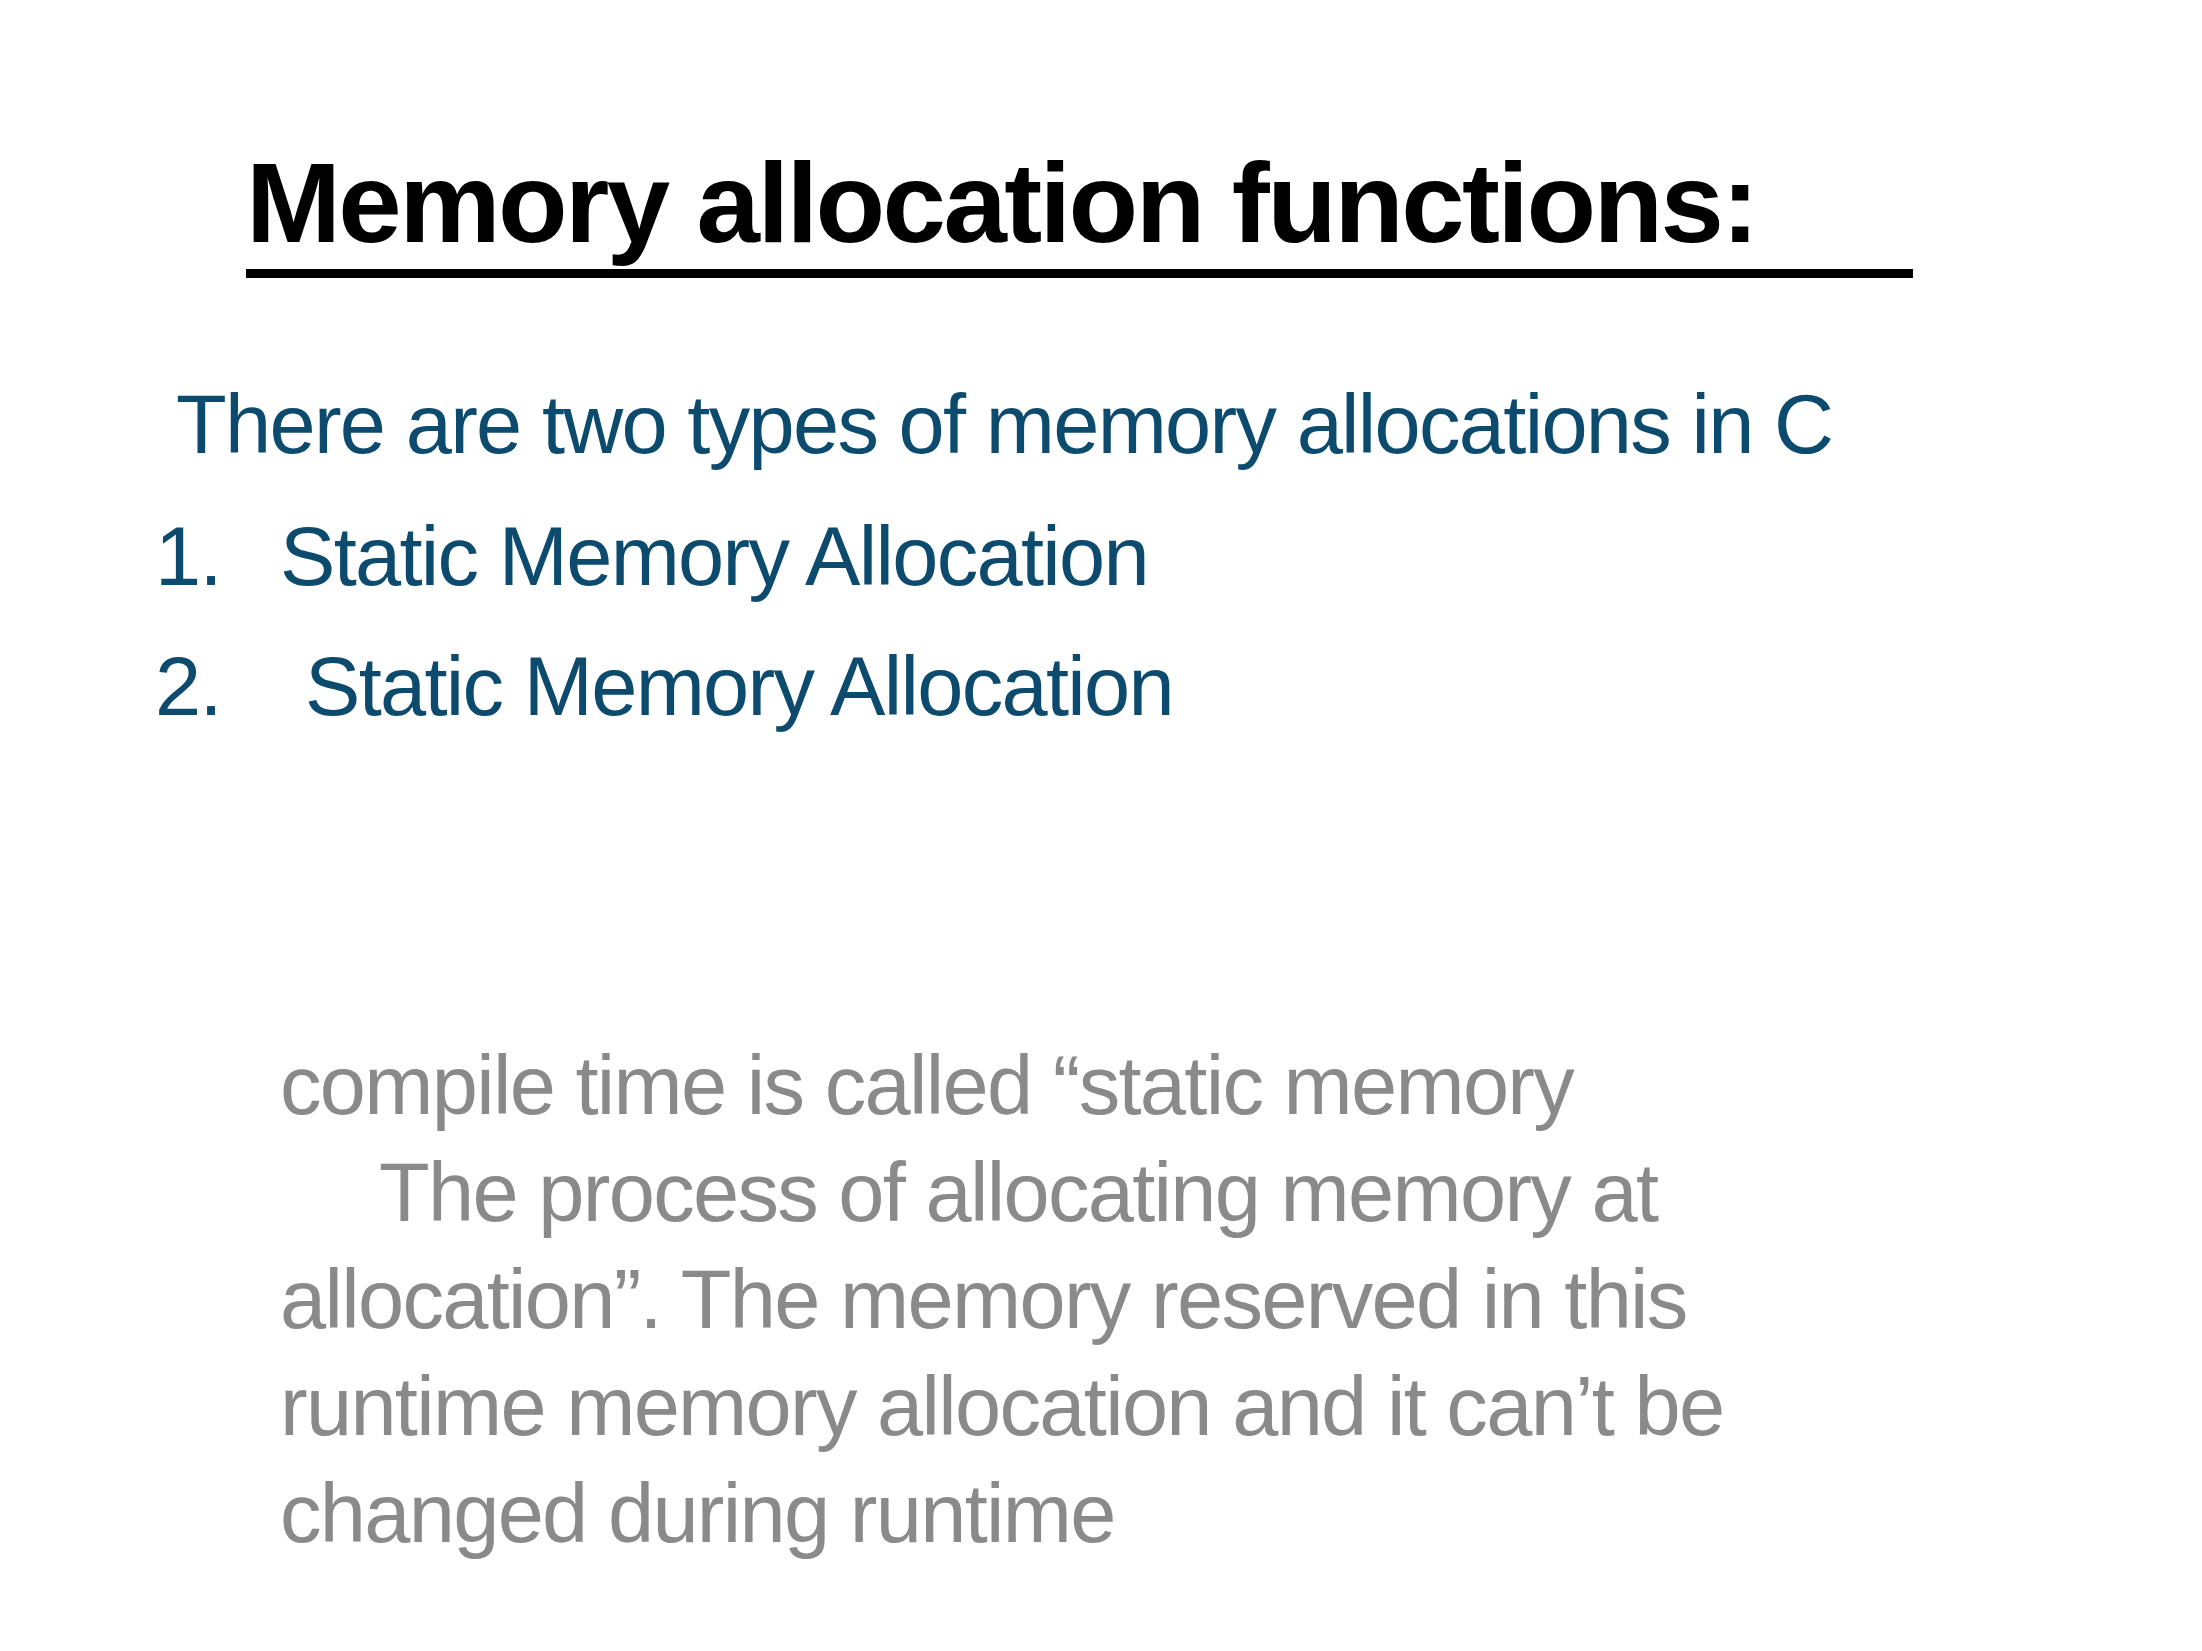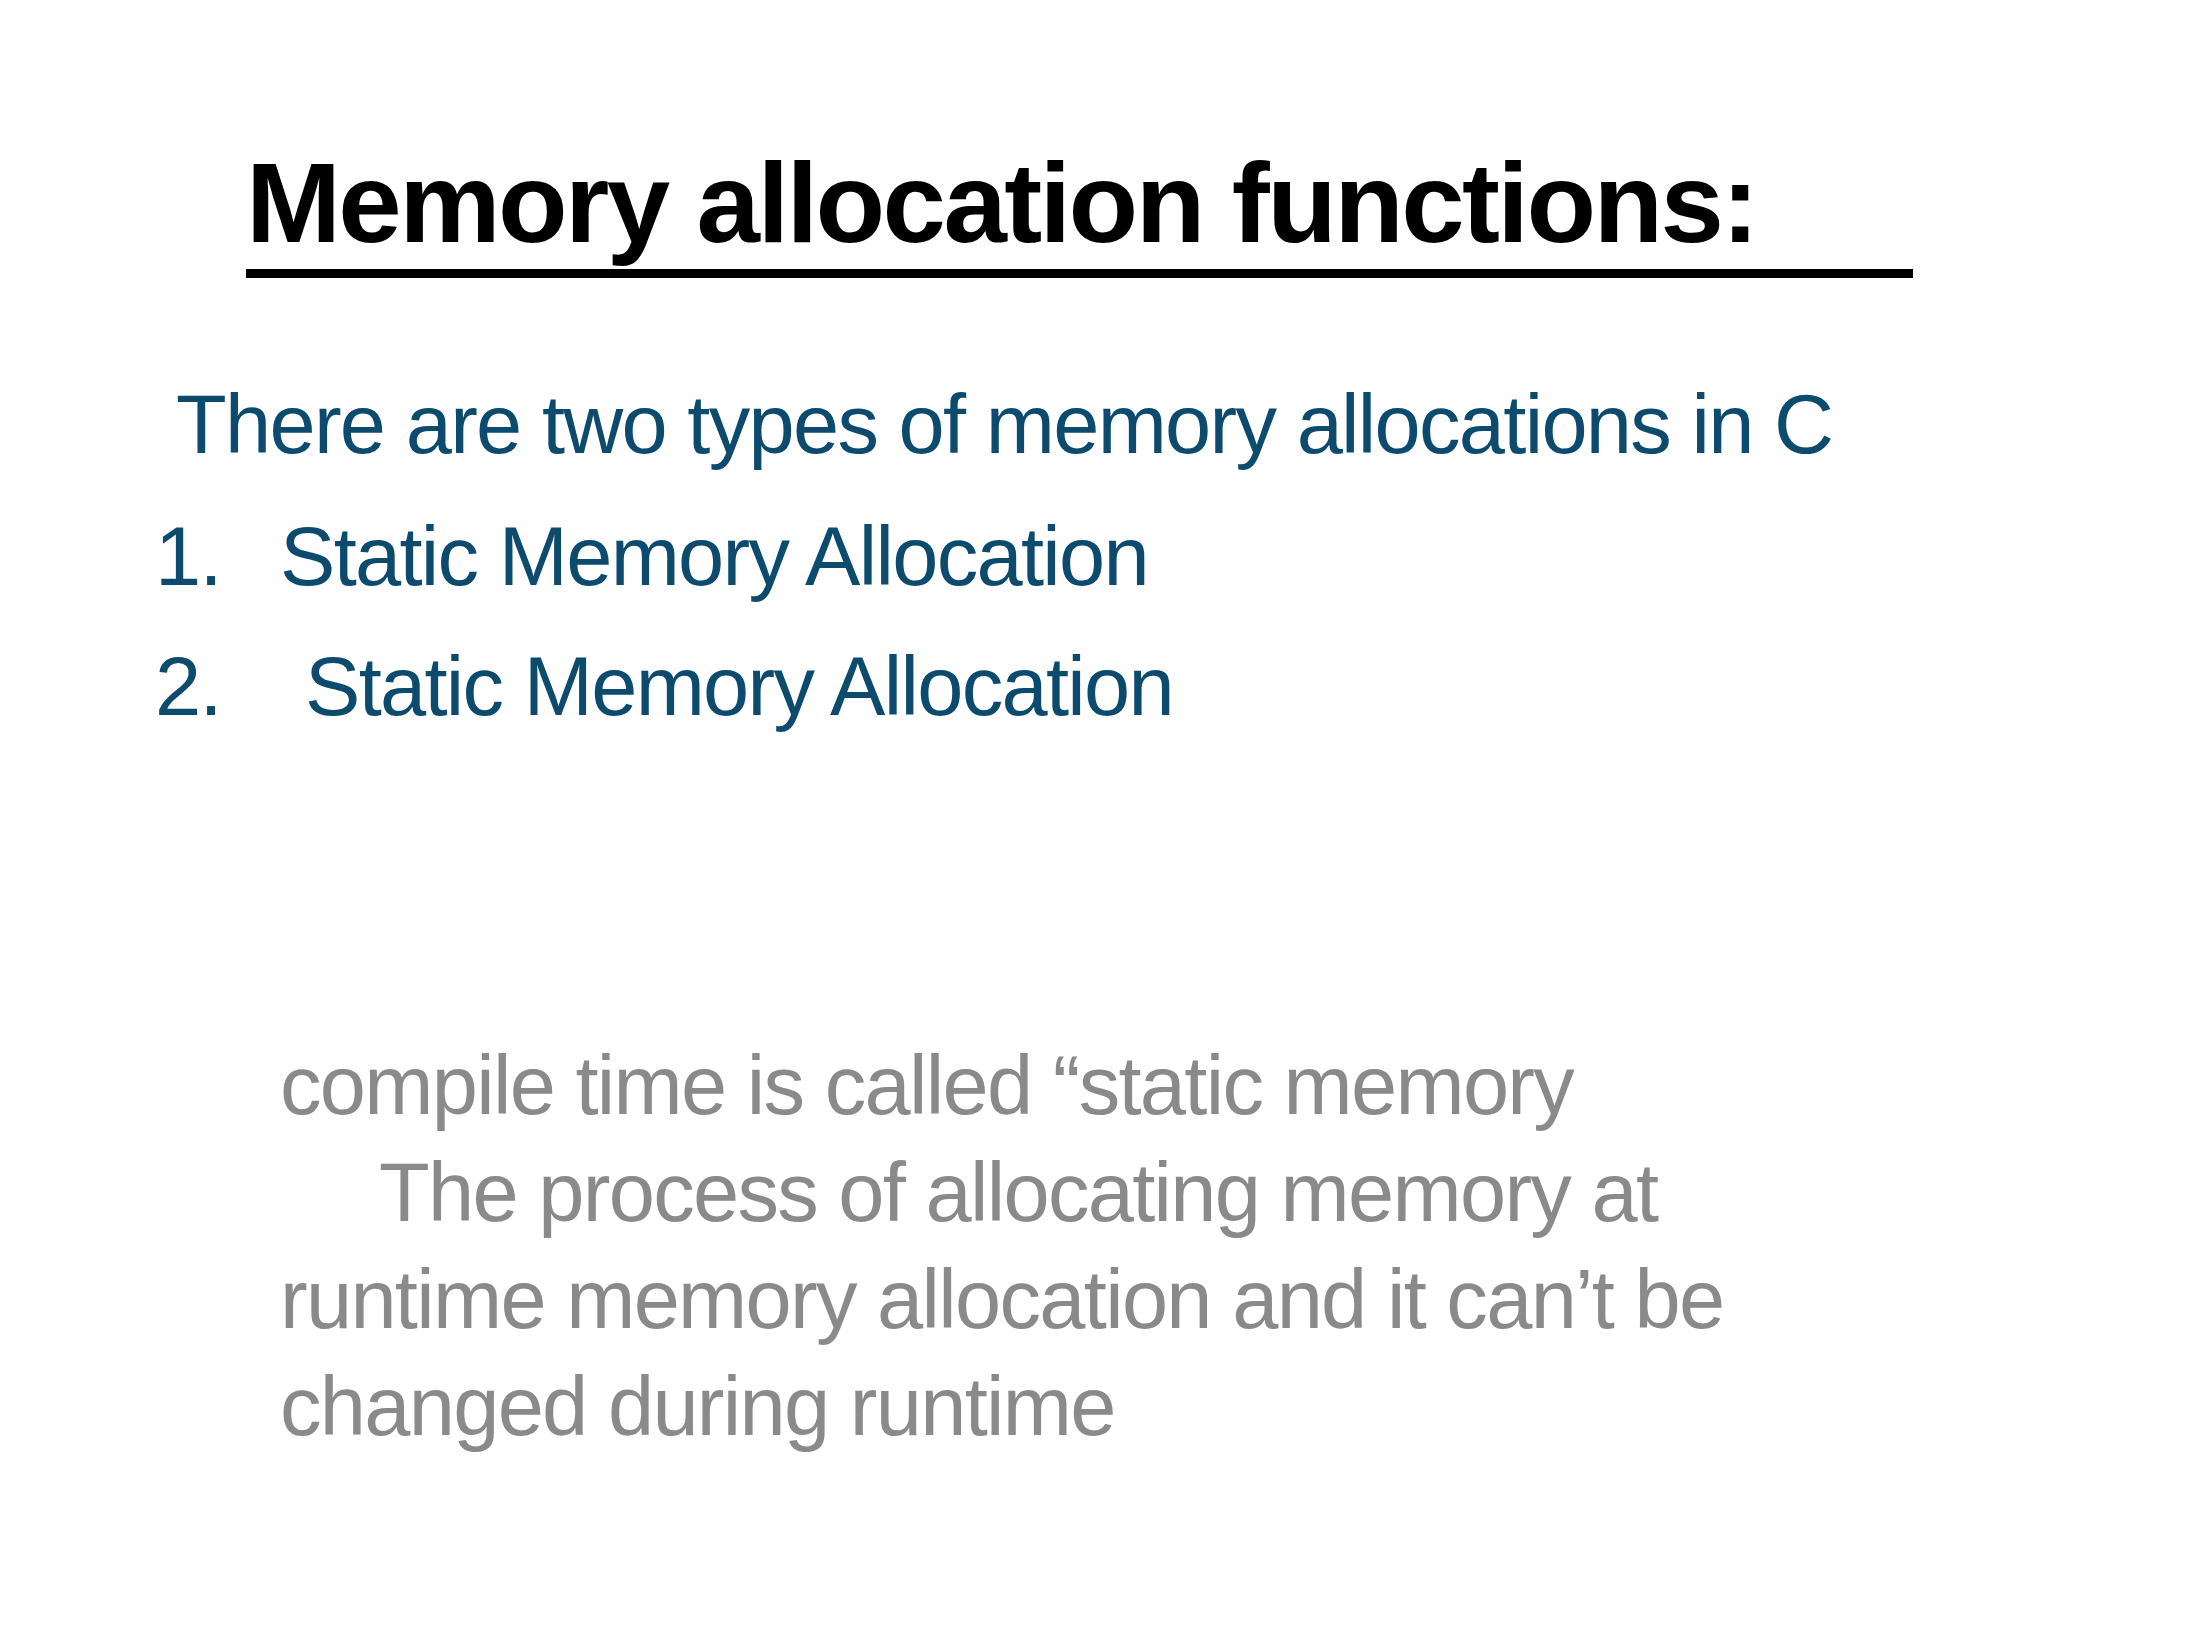--- a/index.html
+++ b/index.html
@@ -80,17 +80,18 @@
     <div class="body-text item1-num">1.</div>
     <div class="body-text item1-text">Static Memory Allocation</div>
     <div class="body-text item2-num">2.</div>
     <div class="body-text item2-text">Static Memory Allocation</div>
   </div>
 
 
   <div class="para">
     <span class="para-line">compile time is called “static memory</span>
     <span class="para-line first">The process of allocating memory at</span>
+    <span class="para-line">allocation”. The memory reserved in this</span>
     <span class="para-line">runtime memory allocation and it can’t be</span>
     <span class="para-line">changed during runtime</span>
   </div>
 </div>
 
 
 </body></html>

